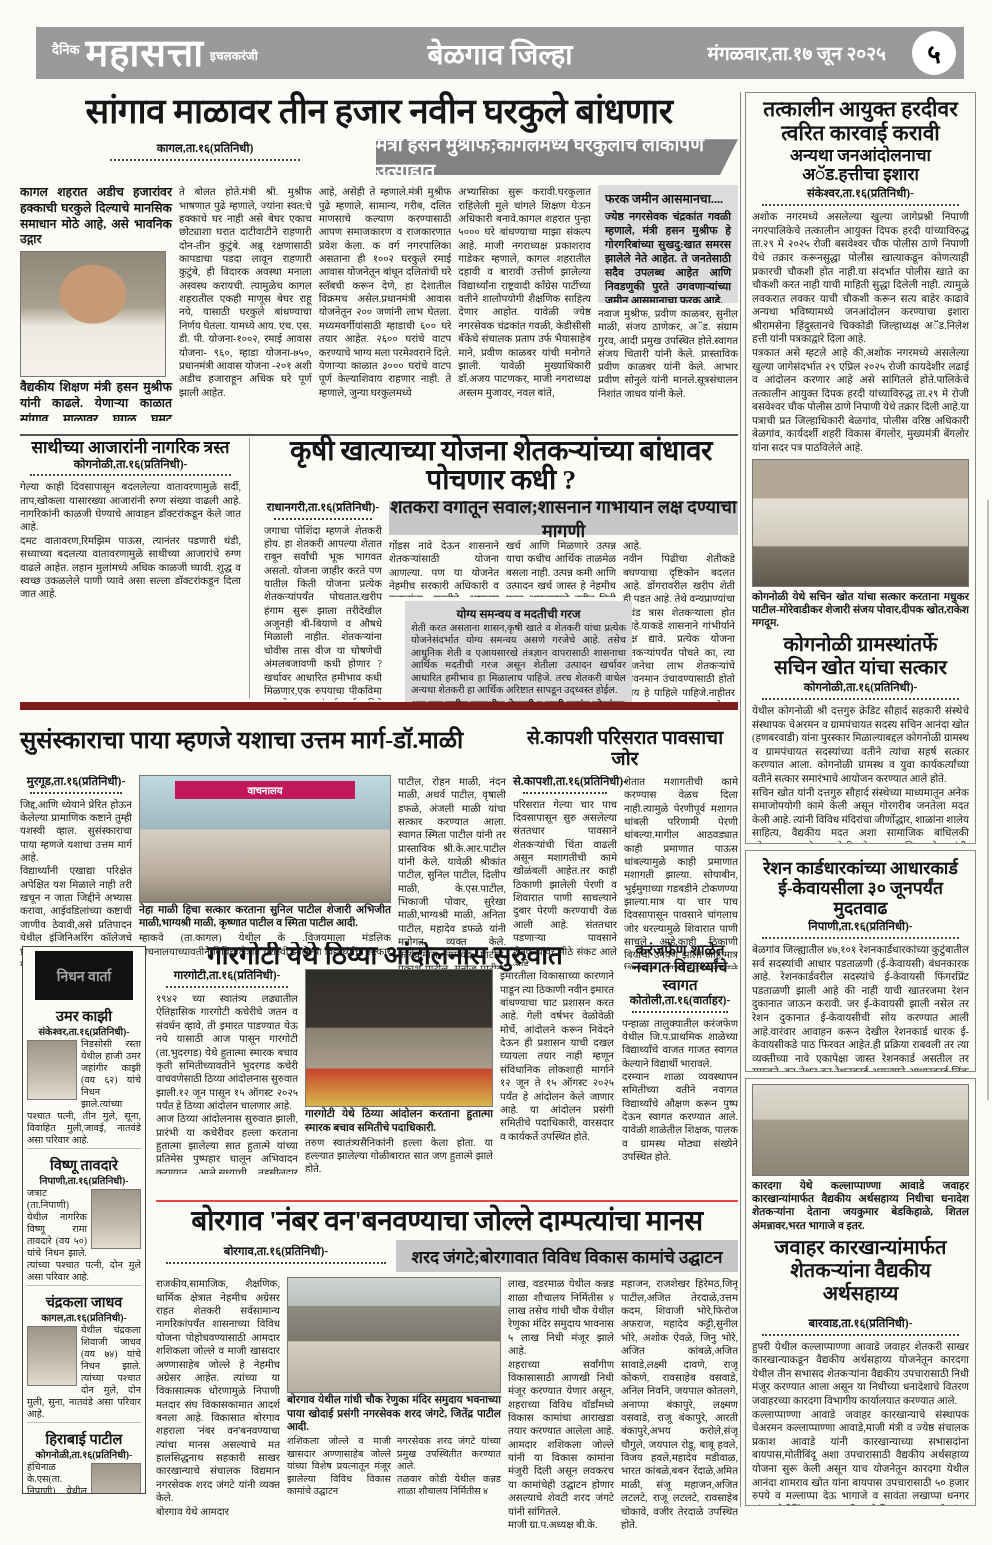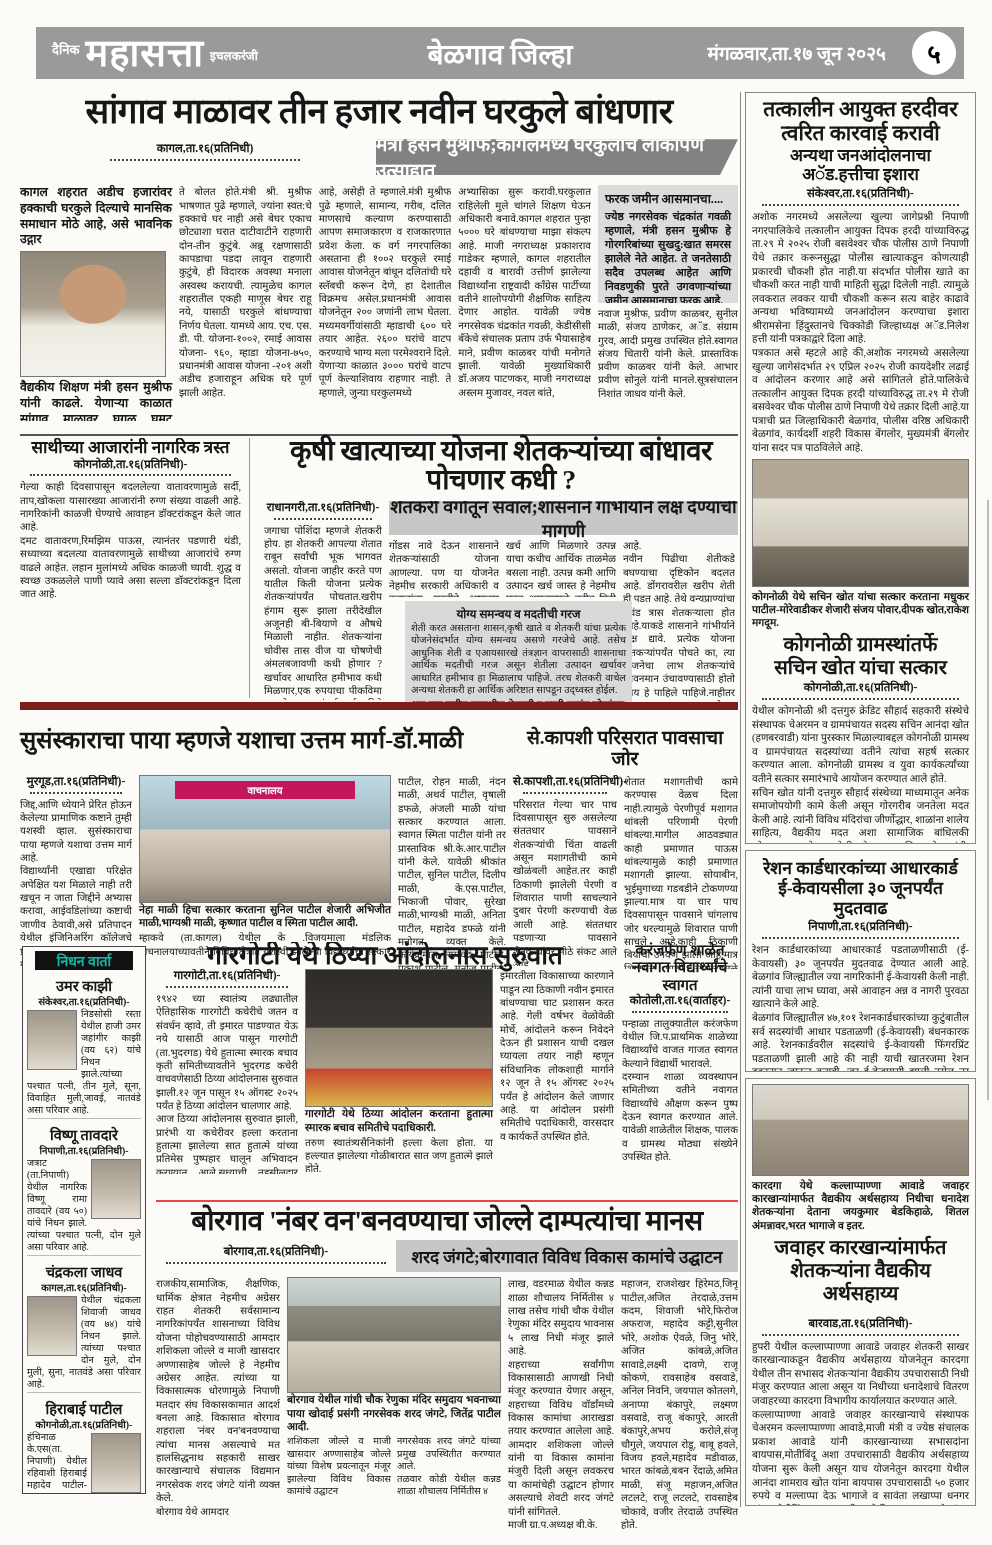--- a/index.html
+++ b/index.html
@@ -81,22 +81,22 @@
   .libbanner{position:absolute;top:5px;left:14%;width:72%;height:18px;background:#c2185b;color:#fff;
     font-size:10px;font-weight:bold;display:flex;align-items:center;justify-content:center;}
   .a4c2{width:108px;flex:none;}
   .a5blk{flex:1;display:flex;gap:7px;}
   .a5c1{width:104px;flex:none;}
   .a5c2{flex:1;}
   
   #band4{position:absolute;left:20px;top:942px;width:718px;height:603px;}
   #obits{position:absolute;left:2px;top:4px;width:124px;height:548px;border:1.5px solid #444;
          padding:4px;box-sizing:border-box;overflow:hidden;background:#fcfbf7;}
-  .obtitle{background:#111;color:#14b8a6;text-align:center;font-size:14px;font-weight:800;
-           width:86%;margin:0 auto 2px;padding:0 0;}
+  .obtitle{background:#111;color:#a3a3a3;text-align:center;font-size:14px;font-weight:800;
+           width:86%;margin:0 auto 2px;padding:15px 0;}
   .obname{font-size:14.5px;font-weight:800;text-align:center;margin-top:3px;}
   .obby{font-weight:bold;font-size:9.8px;text-align:center;}
   .obp{width:50px;height:60px;float:left;margin:2px 4px 1px 0;
        background:linear-gradient(180deg,#9e9789 0%,#c4bcae 60%,#e2dcd1 100%);}
   .obp2{float:right;margin:2px 0 1px 4px;}
   .obt{font-size:9.6px;line-height:1.25;text-align:justify;}
   .obent{overflow:hidden;border-bottom:1px solid #bbb;padding-bottom:2px;margin-bottom:2px;}
   #a6{position:absolute;left:136px;top:0;width:458px;height:254px;overflow:hidden;}
   .a6h1{font-size:26px;font-weight:800;text-align:center;line-height:1.05;}
   .a6row{display:flex;gap:7px;height:212px;overflow:hidden;margin-top:0;}
@@ -360,21 +360,20 @@
       <div class="rbt">येथील कोगनोळी श्री दत्तगुरु क्रेडिट सौहार्द सहकारी संस्थेचे संस्थापक चेअरमन व ग्रामपंचायत सदस्य सचिन आनंदा खोत (हणबरवाडी) यांना पुरस्कार मिळाल्याबद्दल कोगनोळी ग्रामस्थ व ग्रामपंचायत सदस्यांच्या वतीने त्यांचा सहर्ष सत्कार करण्यात आला. कोगनोळी ग्रामस्थ व युवा कार्यकर्त्यांच्या वतीने सत्कार समारंभाचे आयोजन करण्यात आले होते.</div>
       <div class="rbt">सचिन खोत यांनी दत्तगुरु सौहार्द संस्थेच्या माध्यमातून अनेक समाजोपयोगी कामे केली असून गोरगरीब जनतेला मदत केली आहे. त्यांनी विविध मंदिरांचा जीर्णोद्धार, शाळांना शालेय साहित्य, वैद्यकीय मदत अशा सामाजिक बांधिलकी जोपासल्या आहेत. यावेळी बोलताना सचिन खोत यांनी, कोगनोळी, हणबरवाडी ग्रामस्थांच्या पाठबळामुळेच आपण सहकार क्षेत्रात काम करू शकलो अशी भावना व्यक्त केली.</div>
 
     </div>
 
     <div id="r2" class="rbox">
       <div class="rh3">रेशन कार्डधारकांच्या आधारकार्ड</div>
       <div class="rh3" style="margin-top:0;">ई-केवायसीला ३० जूनपर्यंत मुदतवाढ</div>
       <div class="by" style="margin-top:2px;">निपाणी,ता.१६(प्रतिनिधी)-</div>
       <div class="dots"></div>
-      <div class="rbt">रेशन कार्डधारकांच्या आधारकार्ड पडताळणीसाठी (ई-केवायसी) ३० जूनपर्यंत मुदतवाढ देण्यात आली आहे. बेळगांव जिल्ह्यातील ज्या नागरिकांनी ई-केवायसी केली नाही. त्यांनी याचा लाभ घ्यावा, असे आवाहन अन्न व नागरी पुरवठा खात्याने केले आहे.</div>
       <div class="rbt">बेळगांव जिल्ह्यातील ४७,१०१ रेशनकार्डधारकांच्या कुटुंबातील सर्व सदस्यांची आधार पडताळणी (ई-केवायसी) बंधनकारक आहे. रेशनकार्डवरील सदस्यांचे ई-केवायसी फिंगरप्रिंट पडताळणी झाली आहे की नाही याची खातरजमा रेशन दुकानात जाऊन करावी. जर ई-केवायसी झाली नसेल तर रेशन दुकानात ई-केवायसीची सोय करण्यात आली आहे.वारंवार आवाहन करून देखील रेशनकार्ड धारक ई-केवायसीकडे पाठ फिरवत आहेत.ही प्रक्रिया राबवली तर त्या व्यक्तीच्या नावे एकापेक्षा जास्त रेशनकार्ड असतील तर समजते. वन नेशन वन रेशनकार्ड असल्याने आधारकार्ड लिंक केल्यानंतर सत्य उजेडात येत आहे. त्यामुळे रेशनच्या काळा बाजाराला चाप बसत आहे.</div>
     </div>
 
     <div id="r3" class="rbox">
       <div class="photo-cheque ph"></div>
       <div class="cap">कारदगा येथे कल्लाप्पाण्णा आवाडे जवाहर कारखान्यांमार्फत वैद्यकीय अर्थसहाय्य निधीचा धनादेश शेतकऱ्यांना देताना जयकुमार बेडकिहाळे, शितल अंमन्नावर,भरत भागाजे व इतर.</div>
       <div class="rh2">जवाहर कारखान्यांमार्फत</div>
       <div class="rh2" style="margin-top:0;">शेतकऱ्यांना वैद्यकीय अर्थसहाय्य</div>
       <div class="by" style="margin-top:12px;">बारवाड,ता.१६(प्रतिनिधी)-</div>
       <div class="dots"></div>

